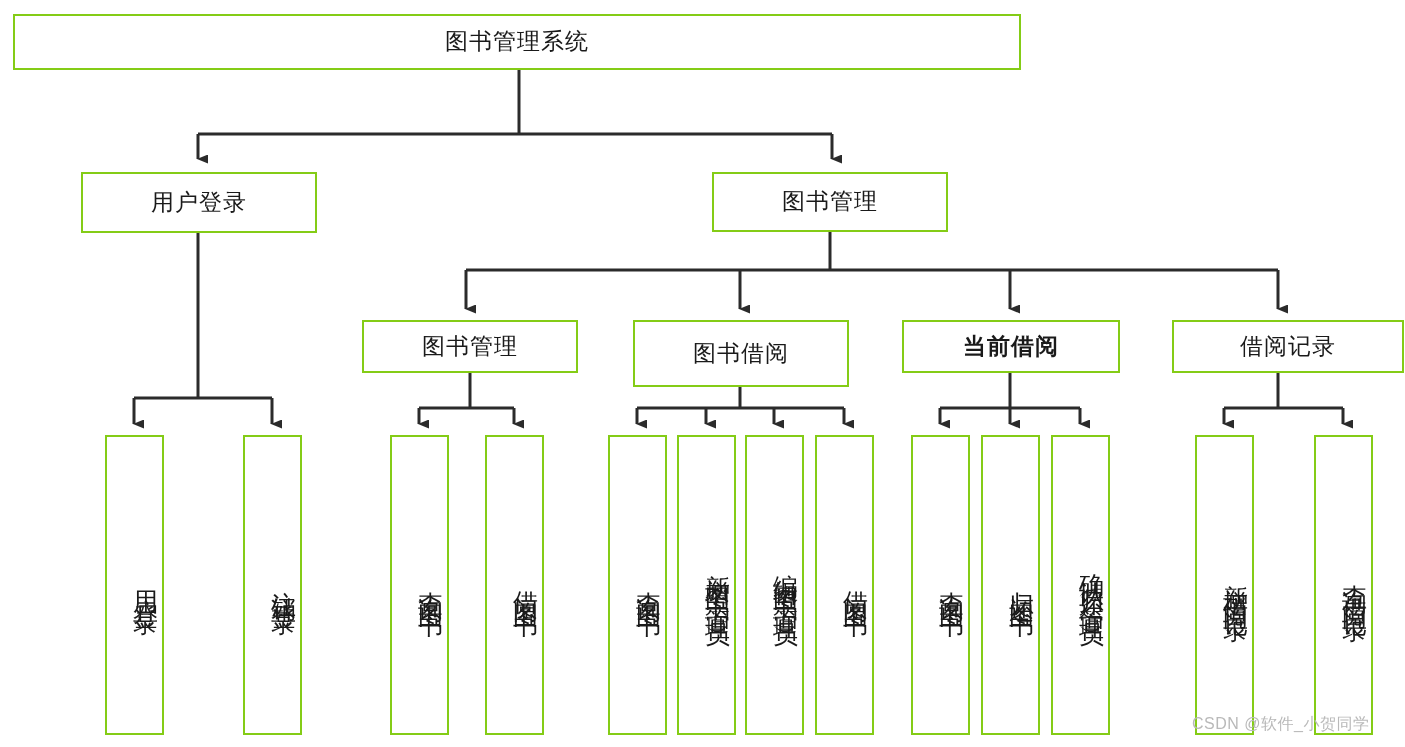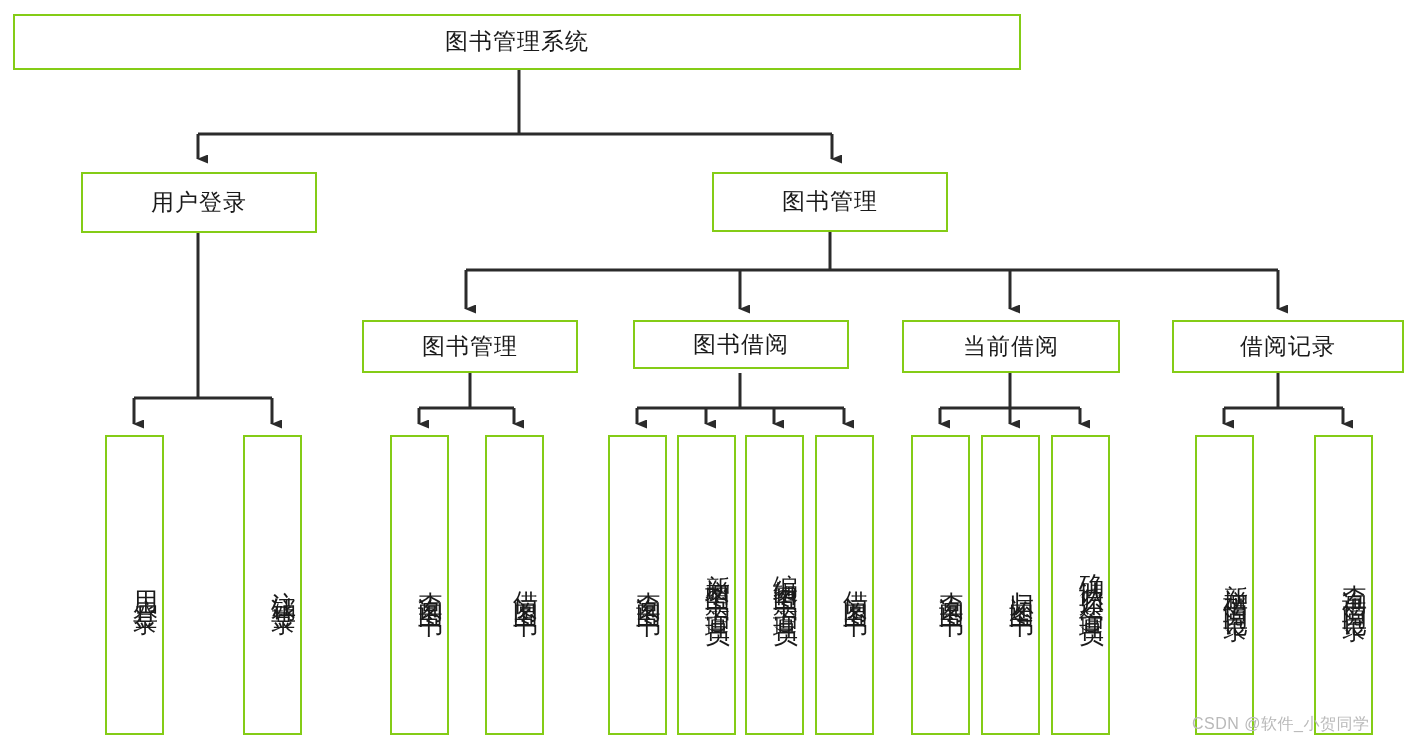--- a/index.html
+++ b/index.html
@@ -120,22 +120,22 @@
       <path d="M1343,408 L1343,424" marker-end="url(#arrow)"></path>
     </g>
   </svg>
 
   <div class="node horiz" style="left:13px; top:14px; width:1008px; height:56px;">图书管理系统</div>
 
   <div class="node horiz" style="left:81px; top:172px; width:236px; height:61px;">用户登录</div>
   <div class="node horiz" style="left:712px; top:172px; width:236px; height:60px;">图书管理</div>
 
   <div class="node horiz" style="left:362px; top:320px; width:216px; height:53px;">图书管理</div>
-  <div class="node horiz" style="left:633px; top:320px; width:216px; height:49px;">图书借阅</div>
-  <div class="node horiz" style="left:902px; top:320px; width:218px; height:53px;">当前借阅</div>
+  <div class="node horiz" style="left:633px; top:320px; width:216px; height:67px;">图书借阅</div>
+  <div class="node horiz" style="left:902px; top:320px; width:218px; height:53px;font-weight:bold;">当前借阅</div>
   <div class="node horiz" style="left:1172px; top:320px; width:232px; height:53px;">借阅记录</div>
 
   <div class="node vert" style="left:105px; top:435px; width:59px; height:300px;">
     <span class="vtext">用户登录</span>
   </div>
   <div class="node vert" style="left:243px; top:435px; width:59px; height:300px;">
     <span class="vtext">注销登录</span>
   </div>
 
   <div class="node vert" style="left:390px; top:435px; width:59px; height:300px;">

